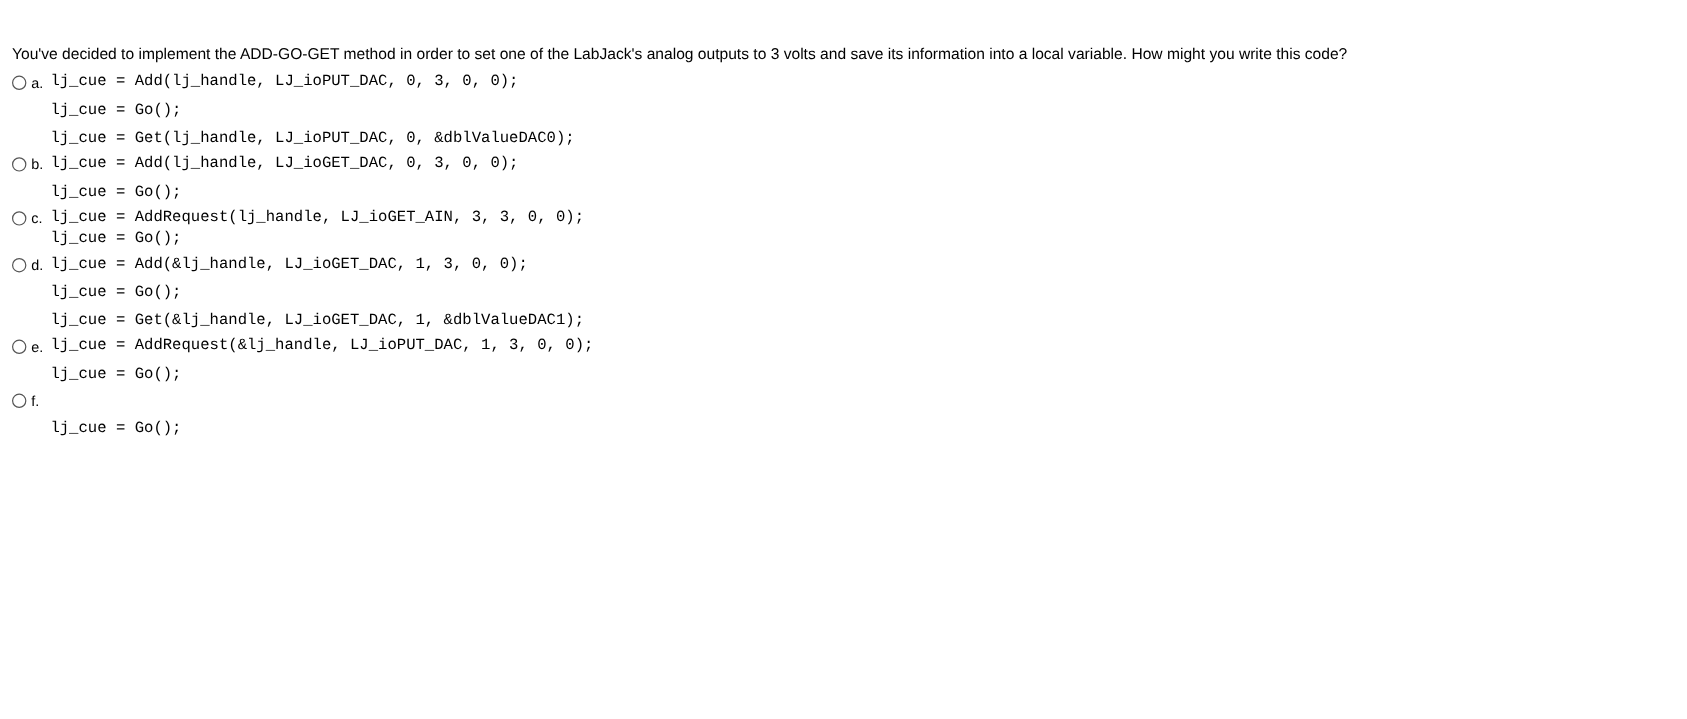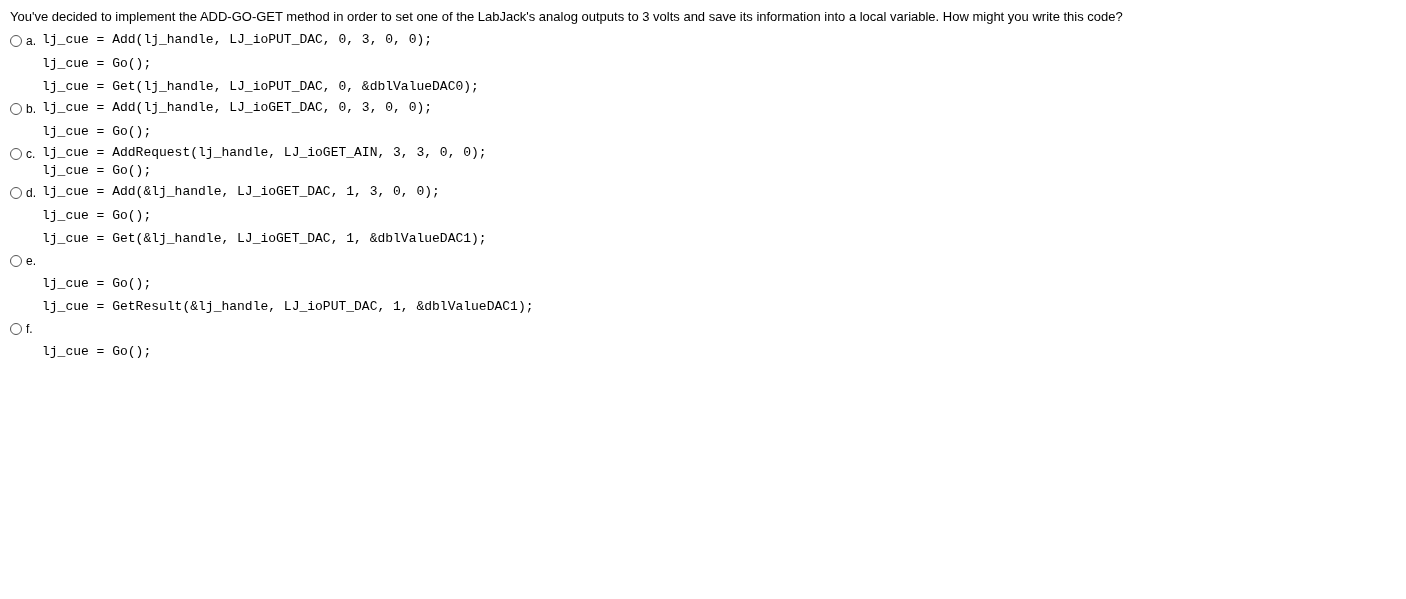--- a/index.html
+++ b/index.html
@@ -8,20 +8,21 @@
     color: #000;
     margin: 0;
     padding: 8px 10px;
     background: #fff;
     width: 1406px;
     box-sizing: border-box;
   }
   .question-text {
     line-height: 1.4;
     margin-bottom: 6px;
+    margin-top: 28px;
   }
   .options {
     margin-top: 4px;
   }
   .option {
     display: flex;
     align-items: flex-start;
     margin-bottom: 2px;
   }
   .radio {
@@ -102,23 +103,23 @@
       <span class="code-line">lj_cue = Add(&amp;lj_handle, LJ_ioGET_DAC, 1, 3, 0, 0);</span>
     </div>
     <div class="code-line cont-line">lj_cue = Go();</div>
     <div class="code-line cont-line">lj_cue = Get(&amp;lj_handle, LJ_ioGET_DAC, 1, &amp;dblValueDAC1);</div>
   </div>
 
   <div class="group">
     <div class="option">
       <span class="radio"></span>
       <span class="letter">e.</span>
+      <span class="code-line">lj_cue = AddRequest(&amp;lj_handle, LJ_ioPUT_DAC, 1, 3, 0, 0);</span>
     </div>
     <div class="code-line cont-line">lj_cue = Go();</div>
-    <div class="code-line cont-line">lj_cue = GetResult(&amp;lj_handle, LJ_ioPUT_DAC, 1, &amp;dblValueDAC1);</div>
   </div>
 
   <div class="group">
     <div class="option">
       <span class="radio"></span>
       <span class="letter">f.</span>
     </div>
     <div class="code-line cont-line">lj_cue = Go();</div>
   </div>
 

